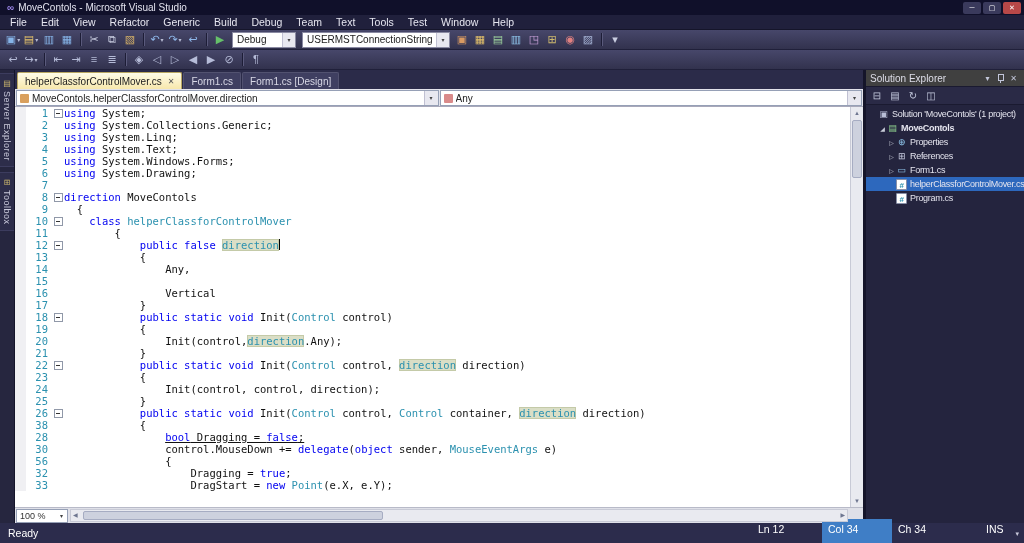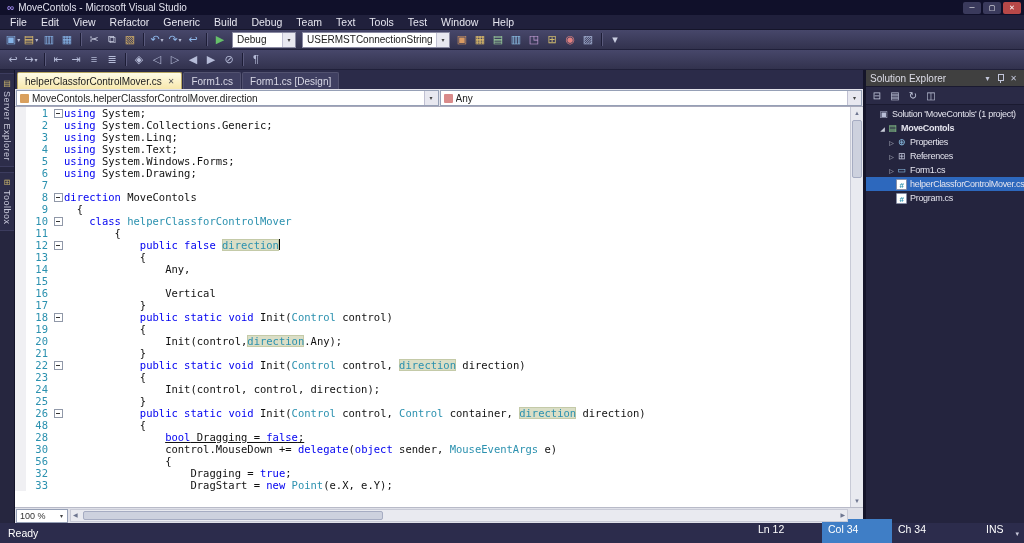--- a/index.html
+++ b/index.html
@@ -329,21 +329,21 @@
             <div class="cl"><span class="cl-ind"></span><span class="cl-num">17</span><span class="cl-fold"></span><span class="cl-body" style="padding-left: 12ch;"><span class="tk-p">}</span></span></div>
             <div class="cl"><span class="cl-ind"></span><span class="cl-num">18</span><span class="cl-fold has-box"></span><span class="cl-body" style="padding-left: 12ch;"><span class="tk-k">public</span><span class="tk-p"> </span><span class="tk-k">static</span><span class="tk-p"> </span><span class="tk-k">void</span><span class="tk-p"> Init(</span><span class="tk-t">Control</span><span class="tk-p"> control)</span></span></div>
             <div class="cl"><span class="cl-ind"></span><span class="cl-num">19</span><span class="cl-fold"></span><span class="cl-body" style="padding-left: 12ch;"><span class="tk-p">{</span></span></div>
             <div class="cl"><span class="cl-ind"></span><span class="cl-num">20</span><span class="cl-fold"></span><span class="cl-body" style="padding-left: 16ch;"><span class="tk-p">Init(control,</span><span class="tk-h">direction</span><span class="tk-p">.Any);</span></span></div>
             <div class="cl"><span class="cl-ind"></span><span class="cl-num">21</span><span class="cl-fold"></span><span class="cl-body" style="padding-left: 12ch;"><span class="tk-p">}</span></span></div>
             <div class="cl"><span class="cl-ind"></span><span class="cl-num">22</span><span class="cl-fold has-box"></span><span class="cl-body" style="padding-left: 12ch;"><span class="tk-k">public</span><span class="tk-p"> </span><span class="tk-k">static</span><span class="tk-p"> </span><span class="tk-k">void</span><span class="tk-p"> Init(</span><span class="tk-t">Control</span><span class="tk-p"> control, </span><span class="tk-h">direction</span><span class="tk-p"> direction)</span></span></div>
             <div class="cl"><span class="cl-ind"></span><span class="cl-num">23</span><span class="cl-fold"></span><span class="cl-body" style="padding-left: 12ch;"><span class="tk-p">{</span></span></div>
             <div class="cl"><span class="cl-ind"></span><span class="cl-num">24</span><span class="cl-fold"></span><span class="cl-body" style="padding-left: 16ch;"><span class="tk-p">Init(control, control, direction);</span></span></div>
             <div class="cl"><span class="cl-ind"></span><span class="cl-num">25</span><span class="cl-fold"></span><span class="cl-body" style="padding-left: 12ch;"><span class="tk-p">}</span></span></div>
             <div class="cl"><span class="cl-ind"></span><span class="cl-num">26</span><span class="cl-fold has-box"></span><span class="cl-body" style="padding-left: 12ch;"><span class="tk-k">public</span><span class="tk-p"> </span><span class="tk-k">static</span><span class="tk-p"> </span><span class="tk-k">void</span><span class="tk-p"> Init(</span><span class="tk-t">Control</span><span class="tk-p"> control, </span><span class="tk-t">Control</span><span class="tk-p"> container, </span><span class="tk-h">direction</span><span class="tk-p"> direction)</span></span></div>
-            <div class="cl"><span class="cl-ind"></span><span class="cl-num">48</span><span class="cl-fold"></span><span class="cl-body" style="padding-left: 12ch;"><span class="tk-p">{</span></span></div>
+            <div class="cl"><span class="cl-ind"></span><span class="cl-num">38</span><span class="cl-fold"></span><span class="cl-body" style="padding-left: 12ch;"><span class="tk-p">{</span></span></div>
             <div class="cl"><span class="cl-ind"></span><span class="cl-num">28</span><span class="cl-fold"></span><span class="cl-body" style="padding-left: 16ch; text-decoration: underline;"><span class="tk-k">bool</span><span class="tk-p"> Dragging = </span><span class="tk-k">false</span><span class="tk-p">;</span></span></div>
             <div class="cl"><span class="cl-ind"></span><span class="cl-num">30</span><span class="cl-fold"></span><span class="cl-body" style="padding-left: 16ch;"><span class="tk-p">control.MouseDown += </span><span class="tk-k">delegate</span><span class="tk-p">(</span><span class="tk-k">object</span><span class="tk-p"> sender, </span><span class="tk-t">MouseEventArgs</span><span class="tk-p"> e)</span></span></div>
             <div class="cl"><span class="cl-ind"></span><span class="cl-num">56</span><span class="cl-fold"></span><span class="cl-body" style="padding-left: 16ch;"><span class="tk-p">{</span></span></div>
             <div class="cl"><span class="cl-ind"></span><span class="cl-num">32</span><span class="cl-fold"></span><span class="cl-body" style="padding-left: 20ch;"><span class="tk-p">Dragging = </span><span class="tk-k">true</span><span class="tk-p">;</span></span></div>
             <div class="cl"><span class="cl-ind"></span><span class="cl-num">33</span><span class="cl-fold"></span><span class="cl-body" style="padding-left: 20ch;"><span class="tk-p">DragStart = </span><span class="tk-k">new</span><span class="tk-p"> </span><span class="tk-t">Point</span><span class="tk-p">(e.X, e.Y);</span></span></div>
           </div>
         <div class="vscroll">
           <div class="vs-arrow">▲</div>
           <div class="vs-thumb"></div>
           <div class="vs-space"></div>

